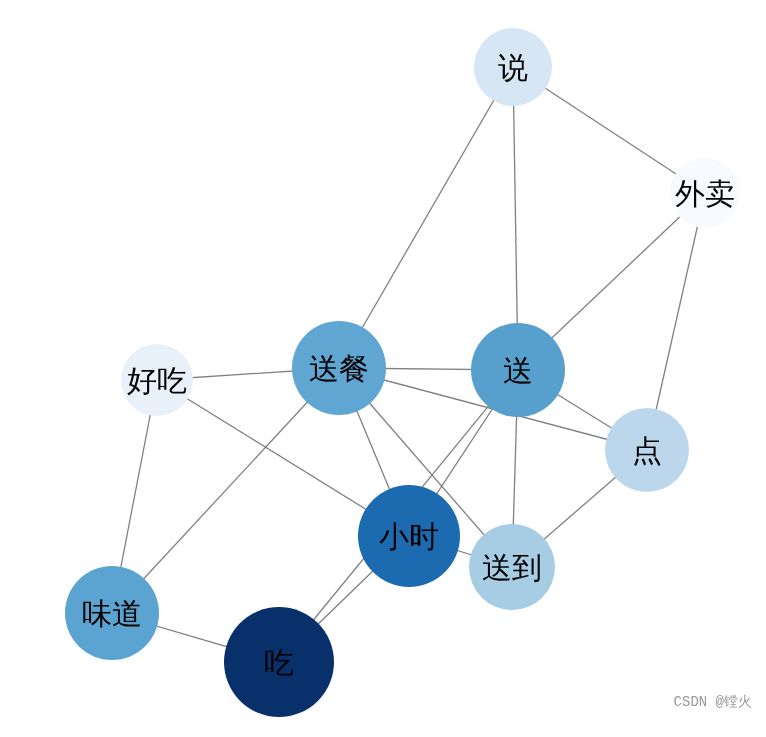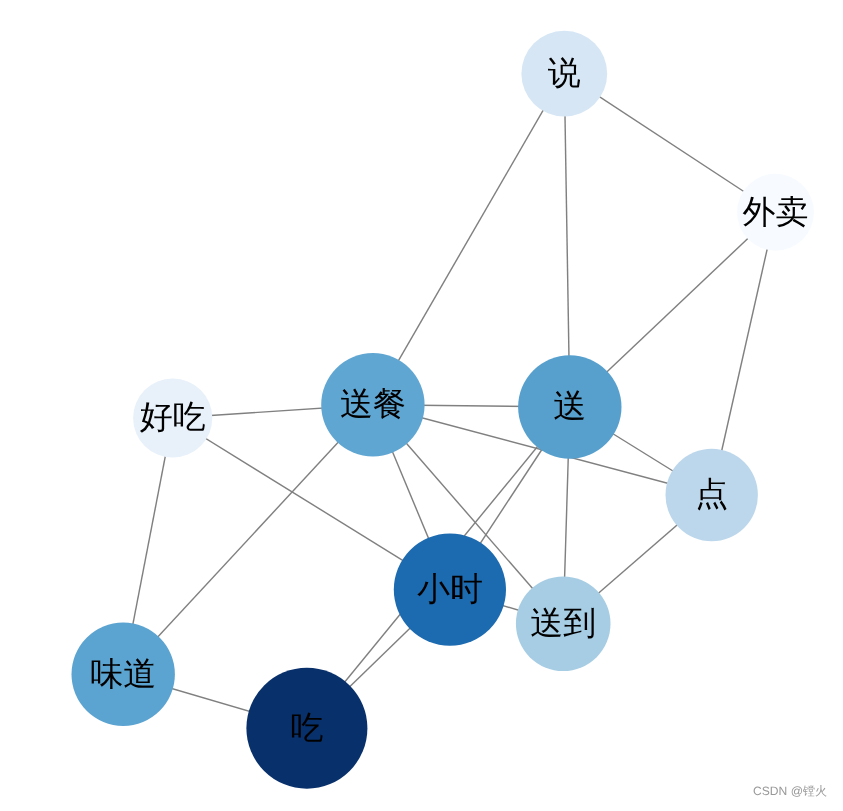--- a/index.html
+++ b/index.html
@@ -1,20 +1,20 @@
 <!DOCTYPE html>
 <html><head>
 <meta charset="utf-8">
 <style>
   html, body { margin:0; padding:0; background:#ffffff; }
   body { width:766px; height:737px; position:relative; overflow:hidden; font-family:"DejaVu Sans", sans-serif; }
   #graph { position:absolute; left:0; top:0; }
   .edge { stroke:#808080; stroke-width:1.3; }
   .node-label { font-family:"DejaVu Sans", sans-serif; font-size:30px; fill:#000; text-anchor:middle; dominant-baseline:central; }
-  .watermark { position:absolute; right:14px; bottom:10px; font-size:11px; color:#999; font-family:Liberation Sans, sans-serif; }
+  .watermark { position:absolute; right:14px; bottom:26px; font-size:14px; color:#999; font-family:Liberation Mono, monospace; }
 </style>
 </head>
 <body>
 
 <svg id="graph" width="766" height="737" viewBox="0 0 766 737" xmlns="http://www.w3.org/2000/svg">
   <g id="edges">
       <line x1="513" y1="67" x2="705" y2="193" class="edge" stroke="#808080"></line>
       <line x1="513" y1="67" x2="339" y2="368" class="edge" stroke="#808080"></line>
       <line x1="513" y1="67" x2="518" y2="370" class="edge" stroke="#808080"></line>
       <line x1="705" y1="193" x2="518" y2="370" class="edge" stroke="#808080"></line>

